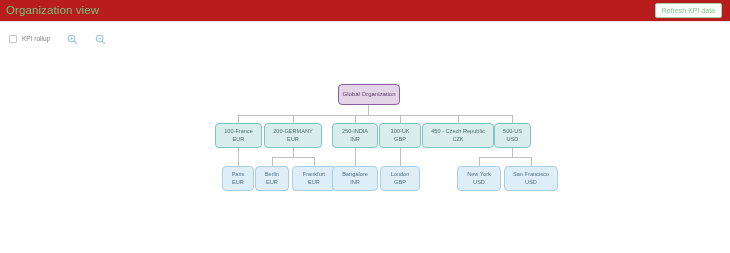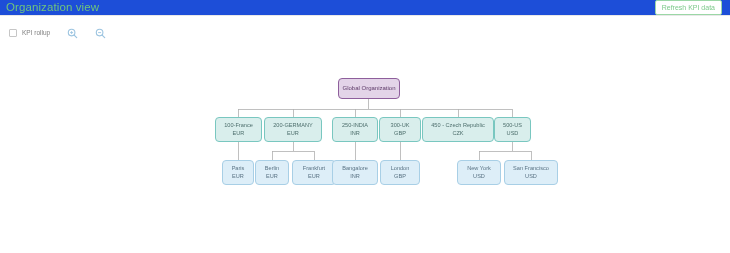--- a/index.html
+++ b/index.html
@@ -9,22 +9,22 @@
     width: 730px;
     height: 253px;
     background: #ffffff;
     font-family: "Liberation Sans", sans-serif;
     overflow: hidden;
   }
 
   
   .app-header {
     position: relative;
-    height: 16px;
-    background: #1d4ed8;
+    height: 22px;
+    background: #b91c1c;
     border-bottom: 1px solid #e8e8e8;
     display: flex;
     align-items: center;
     padding: 0 8px 0 6px;
   }
   .page-title {
     font-size: 11.5px;
     color: #6fc47c;
     font-weight: 400;
     letter-spacing: 0.1px;

